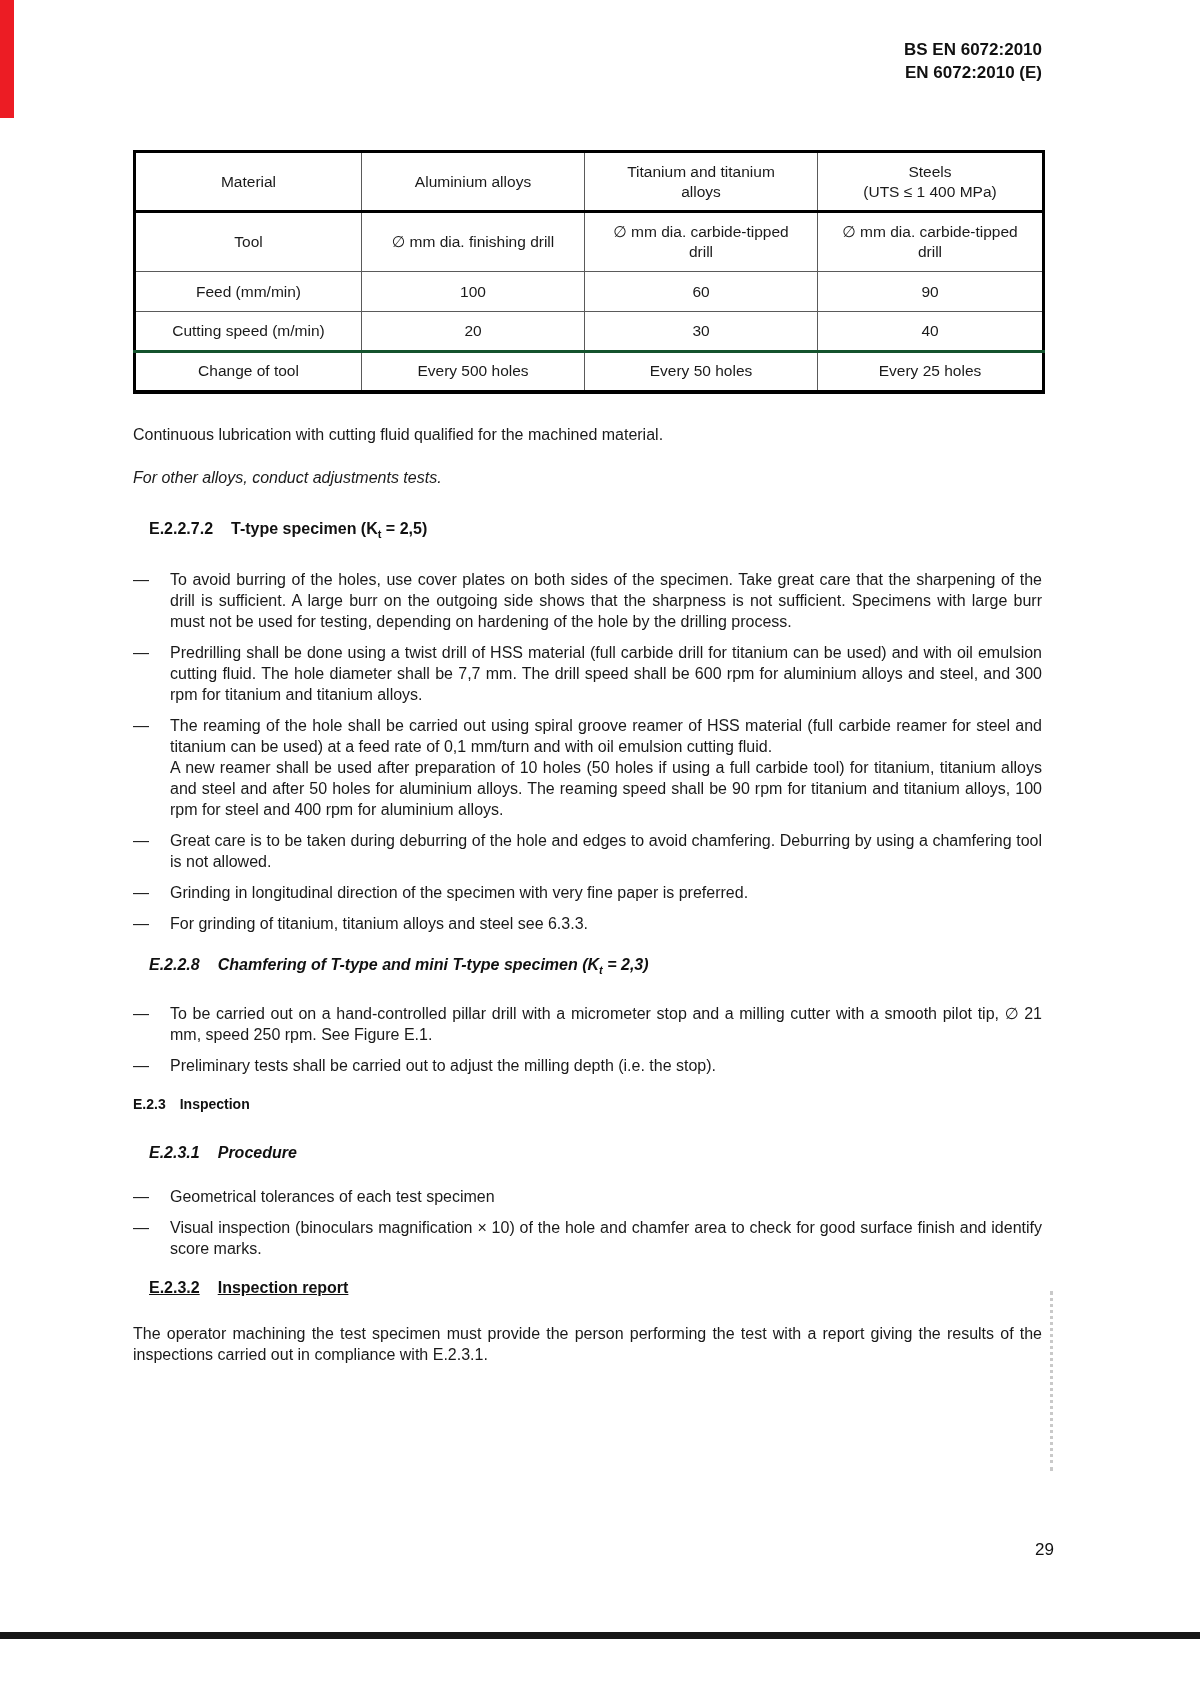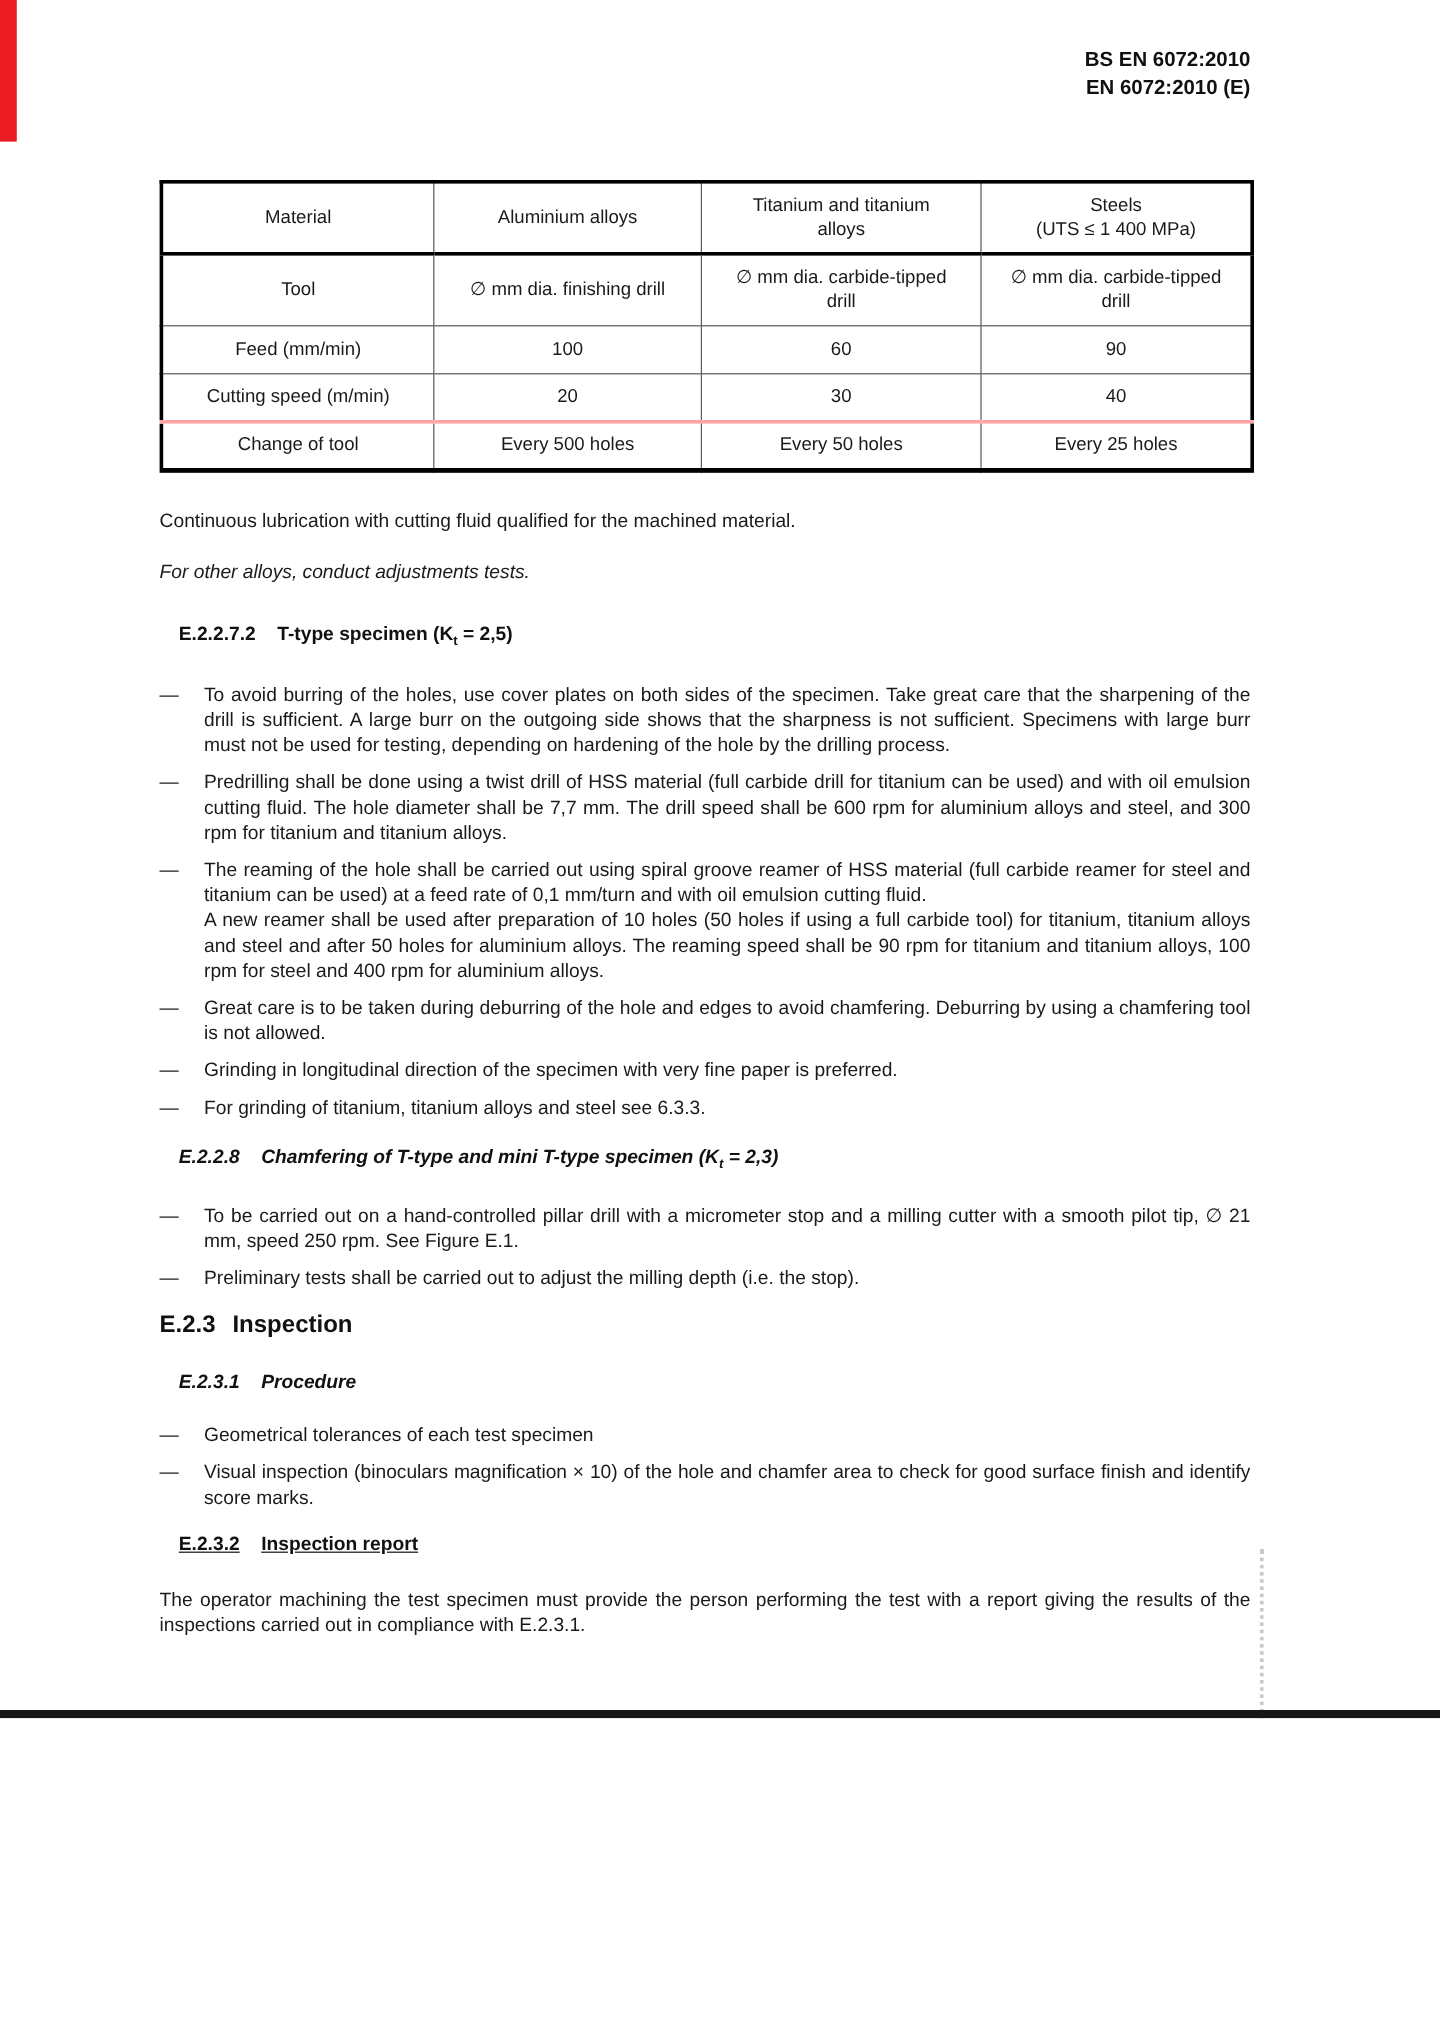--- a/index.html
+++ b/index.html
@@ -1,18 +1,18 @@
 <!DOCTYPE html>
 <html><head>
 <meta charset="utf-8">
 <style>
   * { box-sizing: border-box; }
   html,body { margin:0; padding:0; background:#ffffff; }
   .page {
-    position:relative; width:1200px; height:1432px; background:#ffffff;
+    position:relative; width:1200px; height:1639px; background:#ffffff;
     font-family:"Liberation Sans", sans-serif; color:#1a1a1a; overflow:hidden;
   }
   
   .red-edge { position:absolute; left:0; top:0; width:14px; height:118px; background:#ec1c24; }
   .bottom-edge { position:absolute; left:0; bottom:0; width:1200px; height:7px; background:#161616; }
   .change-bar { position:absolute; left:1050px; top:1291px; height:180px; width:0; border-left:3px dotted #c9c9c9; }
 
   
   .doc-ref { position:absolute; top:38px; right:158px; text-align:right; font-weight:bold; font-size:17px; line-height:23px; color:#111; }
 
@@ -20,29 +20,29 @@
   .table-wrap { position:absolute; left:133px; top:150px; width:909px; }
   .tbl-title { text-align:center; font-weight:bold; font-size:16px; margin:0 0 15px 0; color:#111; }
   table.tbl { border-collapse:collapse; table-layout:fixed; width:909px; border:3px solid #000; border-bottom:4px solid #000; }
   table.tbl th, table.tbl td {
     border:1px solid #5a5a5a; font-size:15.5px; font-weight:normal; text-align:center;
     vertical-align:middle; padding:5px 6px; line-height:20px; white-space:pre-line; color:#1a1a1a;
   }
   tr.hdr th { border-bottom:3px solid #000; height:60px; }
   tr.tool td { height:60px; }
   tr.small td { height:40px; }
-  tr.cutrow td { border-bottom:3px solid #fca5a5; }
+  tr.cutrow td { border-bottom:3px solid #14532d; }
 
   
   .body-flow { position:absolute; left:133px; top:424px; width:909px; font-size:16px; line-height:21px; }
   p.note1 { margin:0 0 22px 0; }
   p.note2 { margin:0 0 30px 0;font-style:italic; }
   .h4 { font-weight:bold; font-size:16px; line-height:22px; margin:16px; color:#111; }
   .h4 .num { margin-right:18px; }
-  .h3 { font-weight:bold; font-size:20px; line-height:24px; margin:0; color:#111; }
+  .h3 { font-weight:bold; font-size:14px; line-height:24px; margin:0; color:#111; }
   .h3 .num { margin-right:14px; }
   sub.kt { font-size:11px; }
   .mb24 { margin-bottom:24px; }
   .mb22 { margin-bottom:22px;font-style:italic; }
   .mb26 { margin-bottom:26px; }
   .mt20 { margin-top:20px; }
   .mt16 { margin-top:16px; }
   .mt18 { margin-top:18px;text-decoration:underline; }
   .blt { display:flex; margin:0 0 10px 0; text-align:justify; }
   .blt .dash { width:37px; flex:none; text-align:left; }

